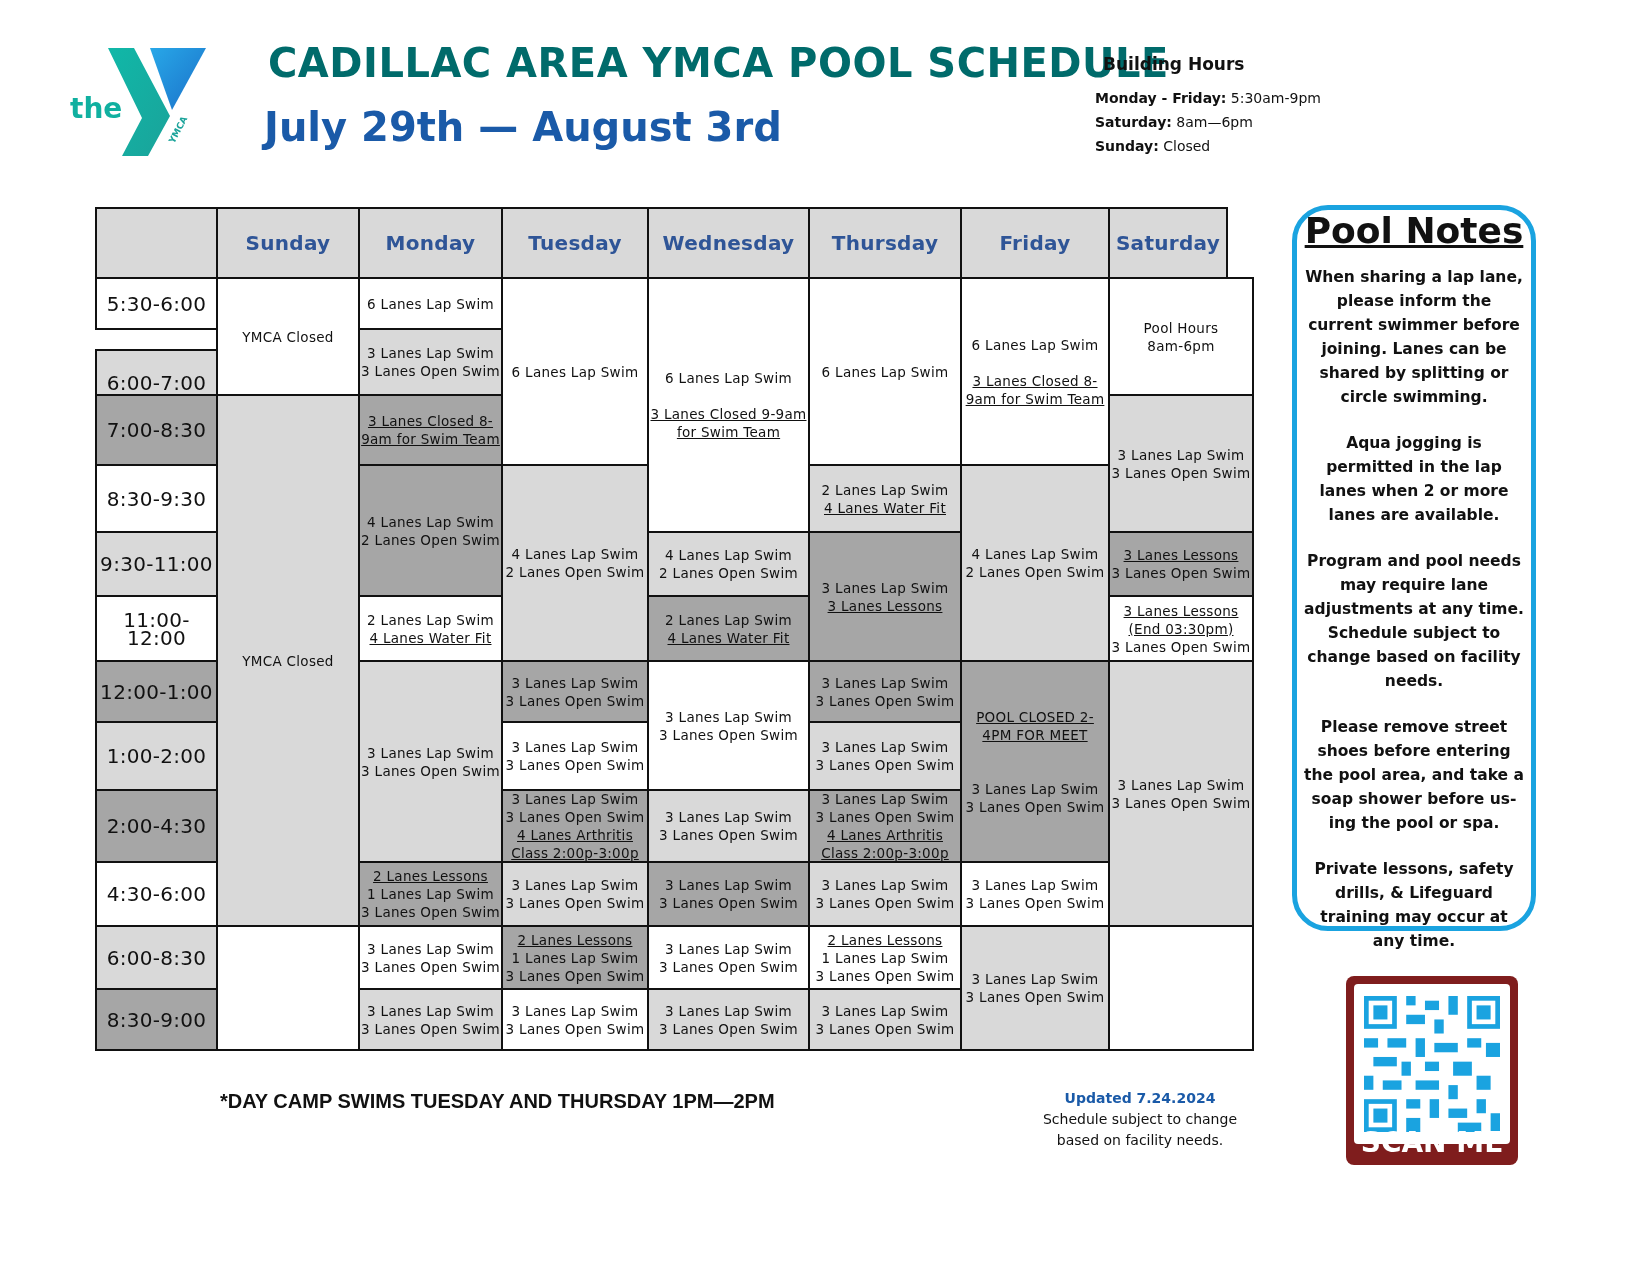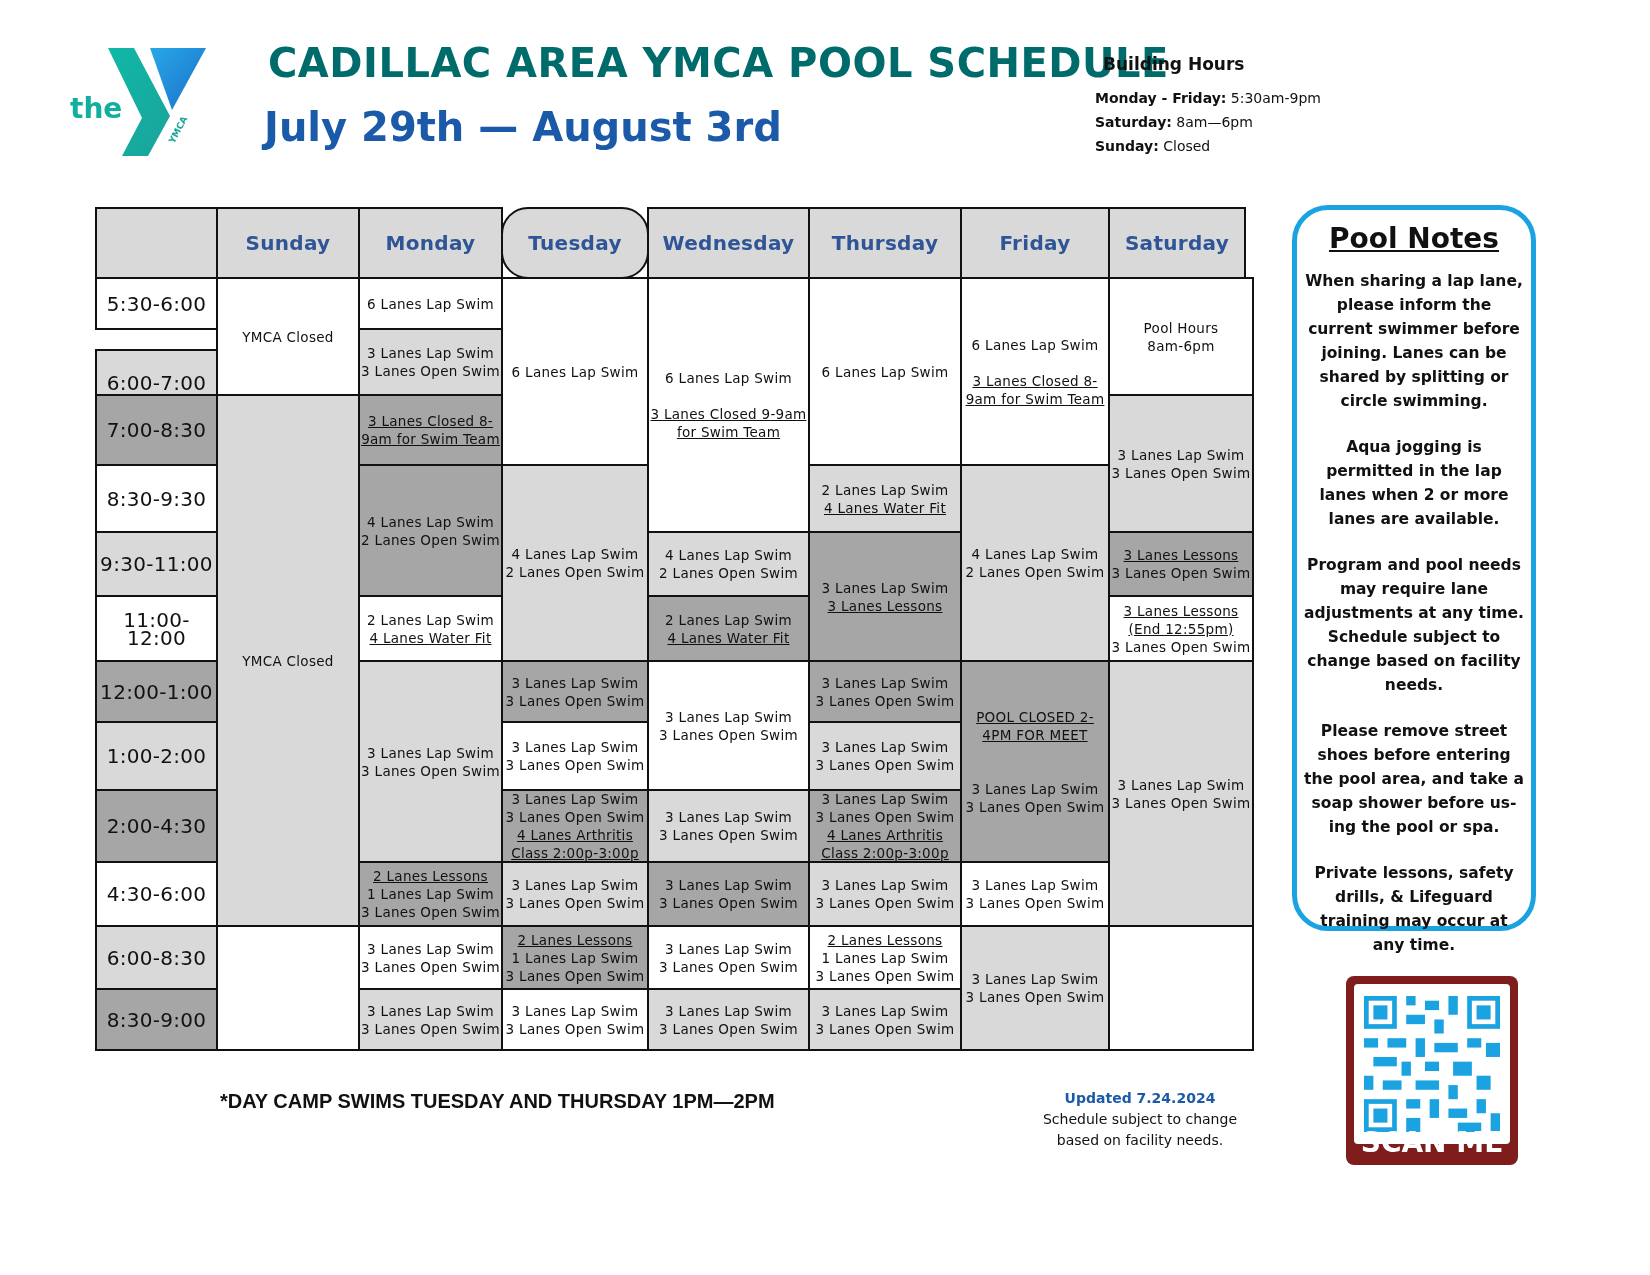--- a/index.html
+++ b/index.html
@@ -11,21 +11,21 @@
   .bh-line{left:1095px;font-size:14px;white-space:nowrap;}
   .bh-line b{font-weight:bold;}
   .grid{left:0;top:0;width:1650px;height:1275px;}
   .cell{position:absolute;box-sizing:border-box;border:2px solid #111;display:flex;align-items:center;justify-content:center;flex-direction:column;text-align:center;font-size:13.5px;line-height:18px;letter-spacing:0.3px;margin:-1px 0 0 -1px;}
   .hdr{font-weight:bold;color:#2f5597;font-size:20px;background:#d9d9d9;}
   .time{font-size:20px;}
   .w{background:#fff;} .l{background:#d9d9d9;} .d{background:#a6a6a6;}
   .u{text-decoration:underline;}
   .gap{height:18px;}
   .notes{left:1292px;top:205px;width:244px;height:726px;box-sizing:border-box;border:5px solid #1aa3e0;border-radius:36px;text-align:center;}
-  .notes h2{margin:12px 0 14px;font-size:28px;text-decoration:underline;font-weight:bold;}
+  .notes h2{margin:0 0 14px;font-size:36px;text-decoration:underline;font-weight:bold;}
   .notes p{margin:0 6px 22px;font-weight:bold;font-size:15.5px;line-height:24px;}
   .qr{left:1346px;top:976px;width:172px;height:189px;background:#7f1d1d;border-radius:8px;}
   .qr-inner{position:absolute;left:8px;top:8px;width:156px;height:160px;background:#fff;border-radius:4px;}
   .qr-label{position:absolute;left:0;bottom:6px;width:100%;text-align:center;color:#fff;font-size:28px;font-weight:bold;}
   .footnote{left:220px;top:1090px;font-weight:bold;font-size:20px;font-family:"Liberation Sans Narrow","Liberation Sans",sans-serif;}
   .updated{left:1040px;top:1088px;width:200px;text-align:center;font-size:14px;line-height:21px;}
   .updated .u1{color:#1a5aa8;font-weight:bold;}
 </style>
 </head>
 <body>
@@ -54,25 +54,25 @@
 
 <div class="abs bh-title">Building Hours</div>
 <div class="abs bh-line" style="top:90px"><b>Monday - Friday:</b> <span>5:30am-9pm</span></div>
 <div class="abs bh-line" style="top:114px"><b>Saturday:</b> <span>8am—6pm</span></div>
 <div class="abs bh-line" style="top:138px"><b>Sunday:</b>  <span>Closed</span></div>
 
 <div class="abs grid" id="grid">
     <div class="cell hdr" style="left: 96px; top: 208px; width: 123px; height: 72px;"></div>
     <div class="cell hdr" style="left: 217px; top: 208px; width: 144px; height: 72px;">Sunday</div>
     <div class="cell hdr" style="left: 359px; top: 208px; width: 145px; height: 72px;">Monday</div>
-    <div class="cell hdr" style="left: 502px; top: 208px; width: 148px; height: 72px; border-radius: 27px;">Tuesday</div>
+    <div class="cell hdr" style="left: 502px; top: 208px; width: 148px; height: 72px;">Tuesday</div>
     <div class="cell hdr" style="left: 648px; top: 208px; width: 163px; height: 72px;">Wednesday</div>
     <div class="cell hdr" style="left: 809px; top: 208px; width: 154px; height: 72px;">Thursday</div>
     <div class="cell hdr" style="left: 961px; top: 208px; width: 150px; height: 72px;">Friday</div>
-    <div class="cell hdr" style="left: 1109px; top: 208px; width: 138px; height: 72px;">Saturday</div>
+    <div class="cell hdr" style="left: 1109px; top: 208px; width: 120px; height: 72px;">Saturday</div>
     <div class="cell time w" style="left: 96px; top: 278px; width: 123px; height: 53px;">5:30-6:00</div>
     <div class="cell time l" style="left: 96px; top: 329px; width: 123px; height: 68px; margin-top: 20px;">6:00-7:00</div>
     <div class="cell time d" style="left: 96px; top: 395px; width: 123px; height: 72px;">7:00-8:30</div>
     <div class="cell time w" style="left: 96px; top: 465px; width: 123px; height: 69px;">8:30-9:30</div>
     <div class="cell time l" style="left: 96px; top: 532px; width: 123px; height: 66px;">9:30-11:00</div>
     <div class="cell time w" style="left: 96px; top: 596px; width: 123px; height: 67px;">11:00-12:00</div>
     <div class="cell time d" style="left: 96px; top: 661px; width: 123px; height: 63px;">12:00-1:00</div>
     <div class="cell time l" style="left: 96px; top: 722px; width: 123px; height: 70px;">1:00-2:00</div>
     <div class="cell time d" style="left: 96px; top: 790px; width: 123px; height: 74px;">2:00-4:30</div>
     <div class="cell time w" style="left: 96px; top: 862px; width: 123px; height: 66px;">4:30-6:00</div>
@@ -240,21 +240,21 @@
     <div class="cell l" style="left: 1109px; top: 395px; width: 146px; height: 139px;">
       <div>3 Lanes Lap Swim</div>
       <div>3 Lanes Open Swim</div>
     </div>
     <div class="cell d" style="left: 1109px; top: 532px; width: 146px; height: 66px;">
       <div class="u">3 Lanes Lessons</div>
       <div>3 Lanes Open Swim</div>
     </div>
     <div class="cell w" style="left: 1109px; top: 596px; width: 146px; height: 67px;">
       <div class="u">3 Lanes Lessons</div>
-      <div class="u">(End 12:55pm)</div>
+      <div class="u">(End 03:30pm)</div>
       <div>3 Lanes Open Swim</div>
     </div>
     <div class="cell l" style="left: 1109px; top: 661px; width: 146px; height: 267px;">
       <div>3 Lanes Lap Swim</div>
       <div>3 Lanes Open Swim</div>
     </div>
     <div class="cell w" style="left: 1109px; top: 926px; width: 146px; height: 126px;"></div>
     <div class="cell w" style="left: 648px; top: 278px; width: 163px; height: 256px;">
       <div>6 Lanes Lap Swim</div>
       <div class="gap"></div>

